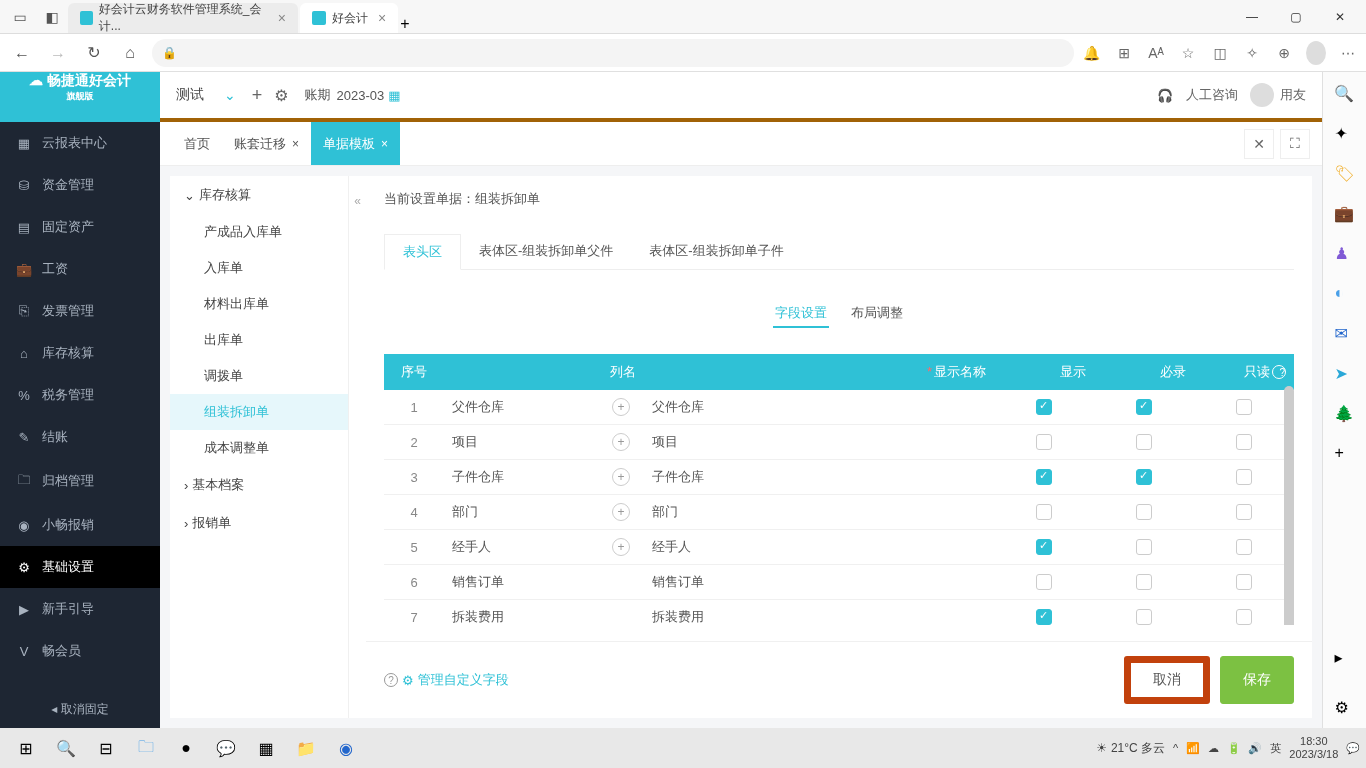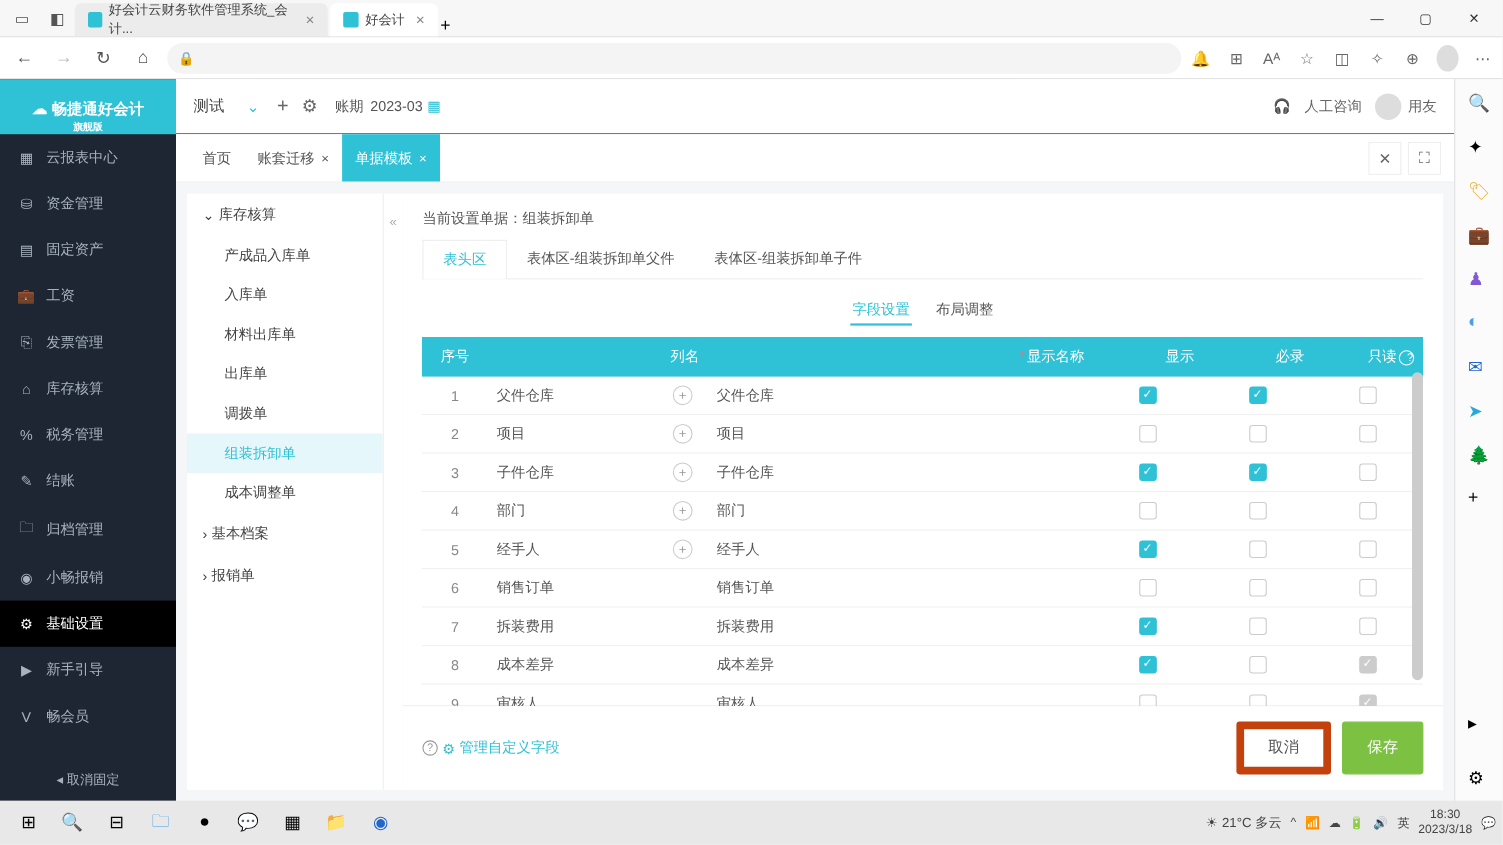--- a/index.html
+++ b/index.html
@@ -20,32 +20,32 @@
 .browser-bar .nav-btn { width: 28px; text-align: center; color: #555; font-size: 16px; }
 .url-box { flex: 1; display: flex; align-items: center; background: #f4f4f4; border-radius: 16px; height: 28px; padding: 0 10px; font-size: 12px; color: #666; }
 .url-box .lock { margin-right: 6px; }
 .bar-icons { display: flex; gap: 12px; align-items: center; color: #666; font-size: 14px; }
 .bar-icons div { width: 20px; text-align: center; }
 .avatar-circle { width: 24px; height: 24px; border-radius: 50%; background: #ddd; }
 
 
 .app { display: flex; height: 656px; }
 .sidebar { width: 160px; background: #1e2633; color: #a8b2bf; font-size: 13px; display: flex; flex-direction: column; }
-.sidebar-logo { height: 50px; background: #2fc1d6; display: flex; align-items: center; justify-content: flex-end; color: #fff; font-size: 14px; font-weight: bold; flex-direction: column; }
+.sidebar-logo { height: 50px; background: #2fc1d6; display: flex; align-items: center; justify-content: flex-start; color: #fff; font-size: 14px; font-weight: bold; flex-direction: column; }
 .sidebar-logo .sub { font-size: 9px; }
 .sidebar-item { display: flex; align-items: center; padding: 12px 16px; gap: 10px; cursor: pointer; }
 .sidebar-item.active { background: #000; color: #fff; }
 .sidebar-item .si-icon { width: 16px; text-align: center; }
 .sidebar-footer { margin-top: auto; text-align: center; padding: 10px; font-size: 12px; }
 
 .edge-sidebar { width: 44px; background: #fbfbfb; border-left: 1px solid #e0e0e0; display: flex; flex-direction: column; align-items: center; padding-top: 12px; gap: 20px; font-size: 16px; }
 .edge-sidebar div { width: 20px; height: 20px; }
 
 .main { flex: 1; background: #f5f6f8; display: flex; flex-direction: column; }
-.topbar { height: 50px; background: #fff; display: flex; align-items: center; padding: 0 16px; border-bottom: 1px solid #a16207; }
+.topbar { height: 50px; background: #fff; display: flex; align-items: center; padding: 0 16px; border-bottom: 4px solid #a16207; }
 .topbar .org-select { color: #444; font-size: 14px; display: flex; align-items: center; gap: 20px; }
 .topbar .org-select .caret { color: #2fc1d6; }
 .topbar .plus { margin-left: 16px; color: #666; font-size: 18px; }
 .topbar .gear { margin-left: 12px; color: #666; }
 .topbar .period { margin-left: 16px; color: #555; font-size: 13px; }
 .topbar-right { margin-left: auto; display: flex; align-items: center; gap: 12px; color: #666; font-size: 13px; }
 .topbar-right .user { display: flex; align-items: center; gap: 6px; }
 .user-avatar { width: 24px; height: 24px; border-radius: 50%; background: #ddd; }
 
 .tabs-row { height: 44px; background: #fff; display: flex; align-items: center; padding: 0 12px; border-bottom: 1px solid #eee; }
@@ -55,21 +55,21 @@
 .tabs-row .rightbtns { margin-left: auto; display: flex; gap: 6px; }
 .tabs-row .rightbtns div { width: 30px; height: 30px; border: 1px solid #eee; display: flex; align-items: center; justify-content: center; font-size: 14px; color: #666; }
 
 .content { flex: 1; padding: 10px; display: flex; gap: 0; overflow: hidden; }
 .left-panel { width: 178px; background: #fff; display: flex; flex-direction: column; font-size: 13px; color: #444; }
 .left-panel .group { padding: 10px 14px; display: flex; align-items: center; gap: 4px; }
 .left-panel .item { padding: 9px 14px 9px 34px; cursor: pointer; }
 .left-panel .item.active { background: #e6f7fb; color: #2fc1d6; }
 .collapse-btn { width: 18px; background: #fff; display: flex; align-items: flex-start; justify-content: center; padding-top: 18px; color: #aaa; font-size: 12px; border-left: 1px solid #f0f0f0; }
 
-.right-panel { flex: 1; background: #fff; padding: 14px 18px; display: flex; flex-direction: column; overflow: hidden; position: relative; }
+.right-panel { flex: 1; background: #fff; padding: 14px 18px; display: flex; flex-direction: column; overflow: hidden; position: relative; gap: 16px; }
 .setting-title { font-size: 13px; color: #555; margin-bottom: 10px; }
 .sub-tabs { display: flex; border-bottom: 1px solid #eee; }
 .sub-tab { padding: 8px 18px; font-size: 13px; color: #555; cursor: pointer; }
 .sub-tab.active { border: 1px solid #eee; border-bottom: 1px solid #fff; color: #2fc1d6; margin-bottom: -1px; }
 
 .inner-tabs { display: flex; justify-content: center; gap: 20px; padding: 14px 0 10px; font-size: 13px; }
 .inner-tab { color: #555; padding: 4px 2px; cursor: pointer; }
 .inner-tab.active { color: #2fc1d6; border-bottom: 2px solid #2fc1d6; }
 
 .table-wrap { flex: 1; overflow-y: auto; position: relative; }

